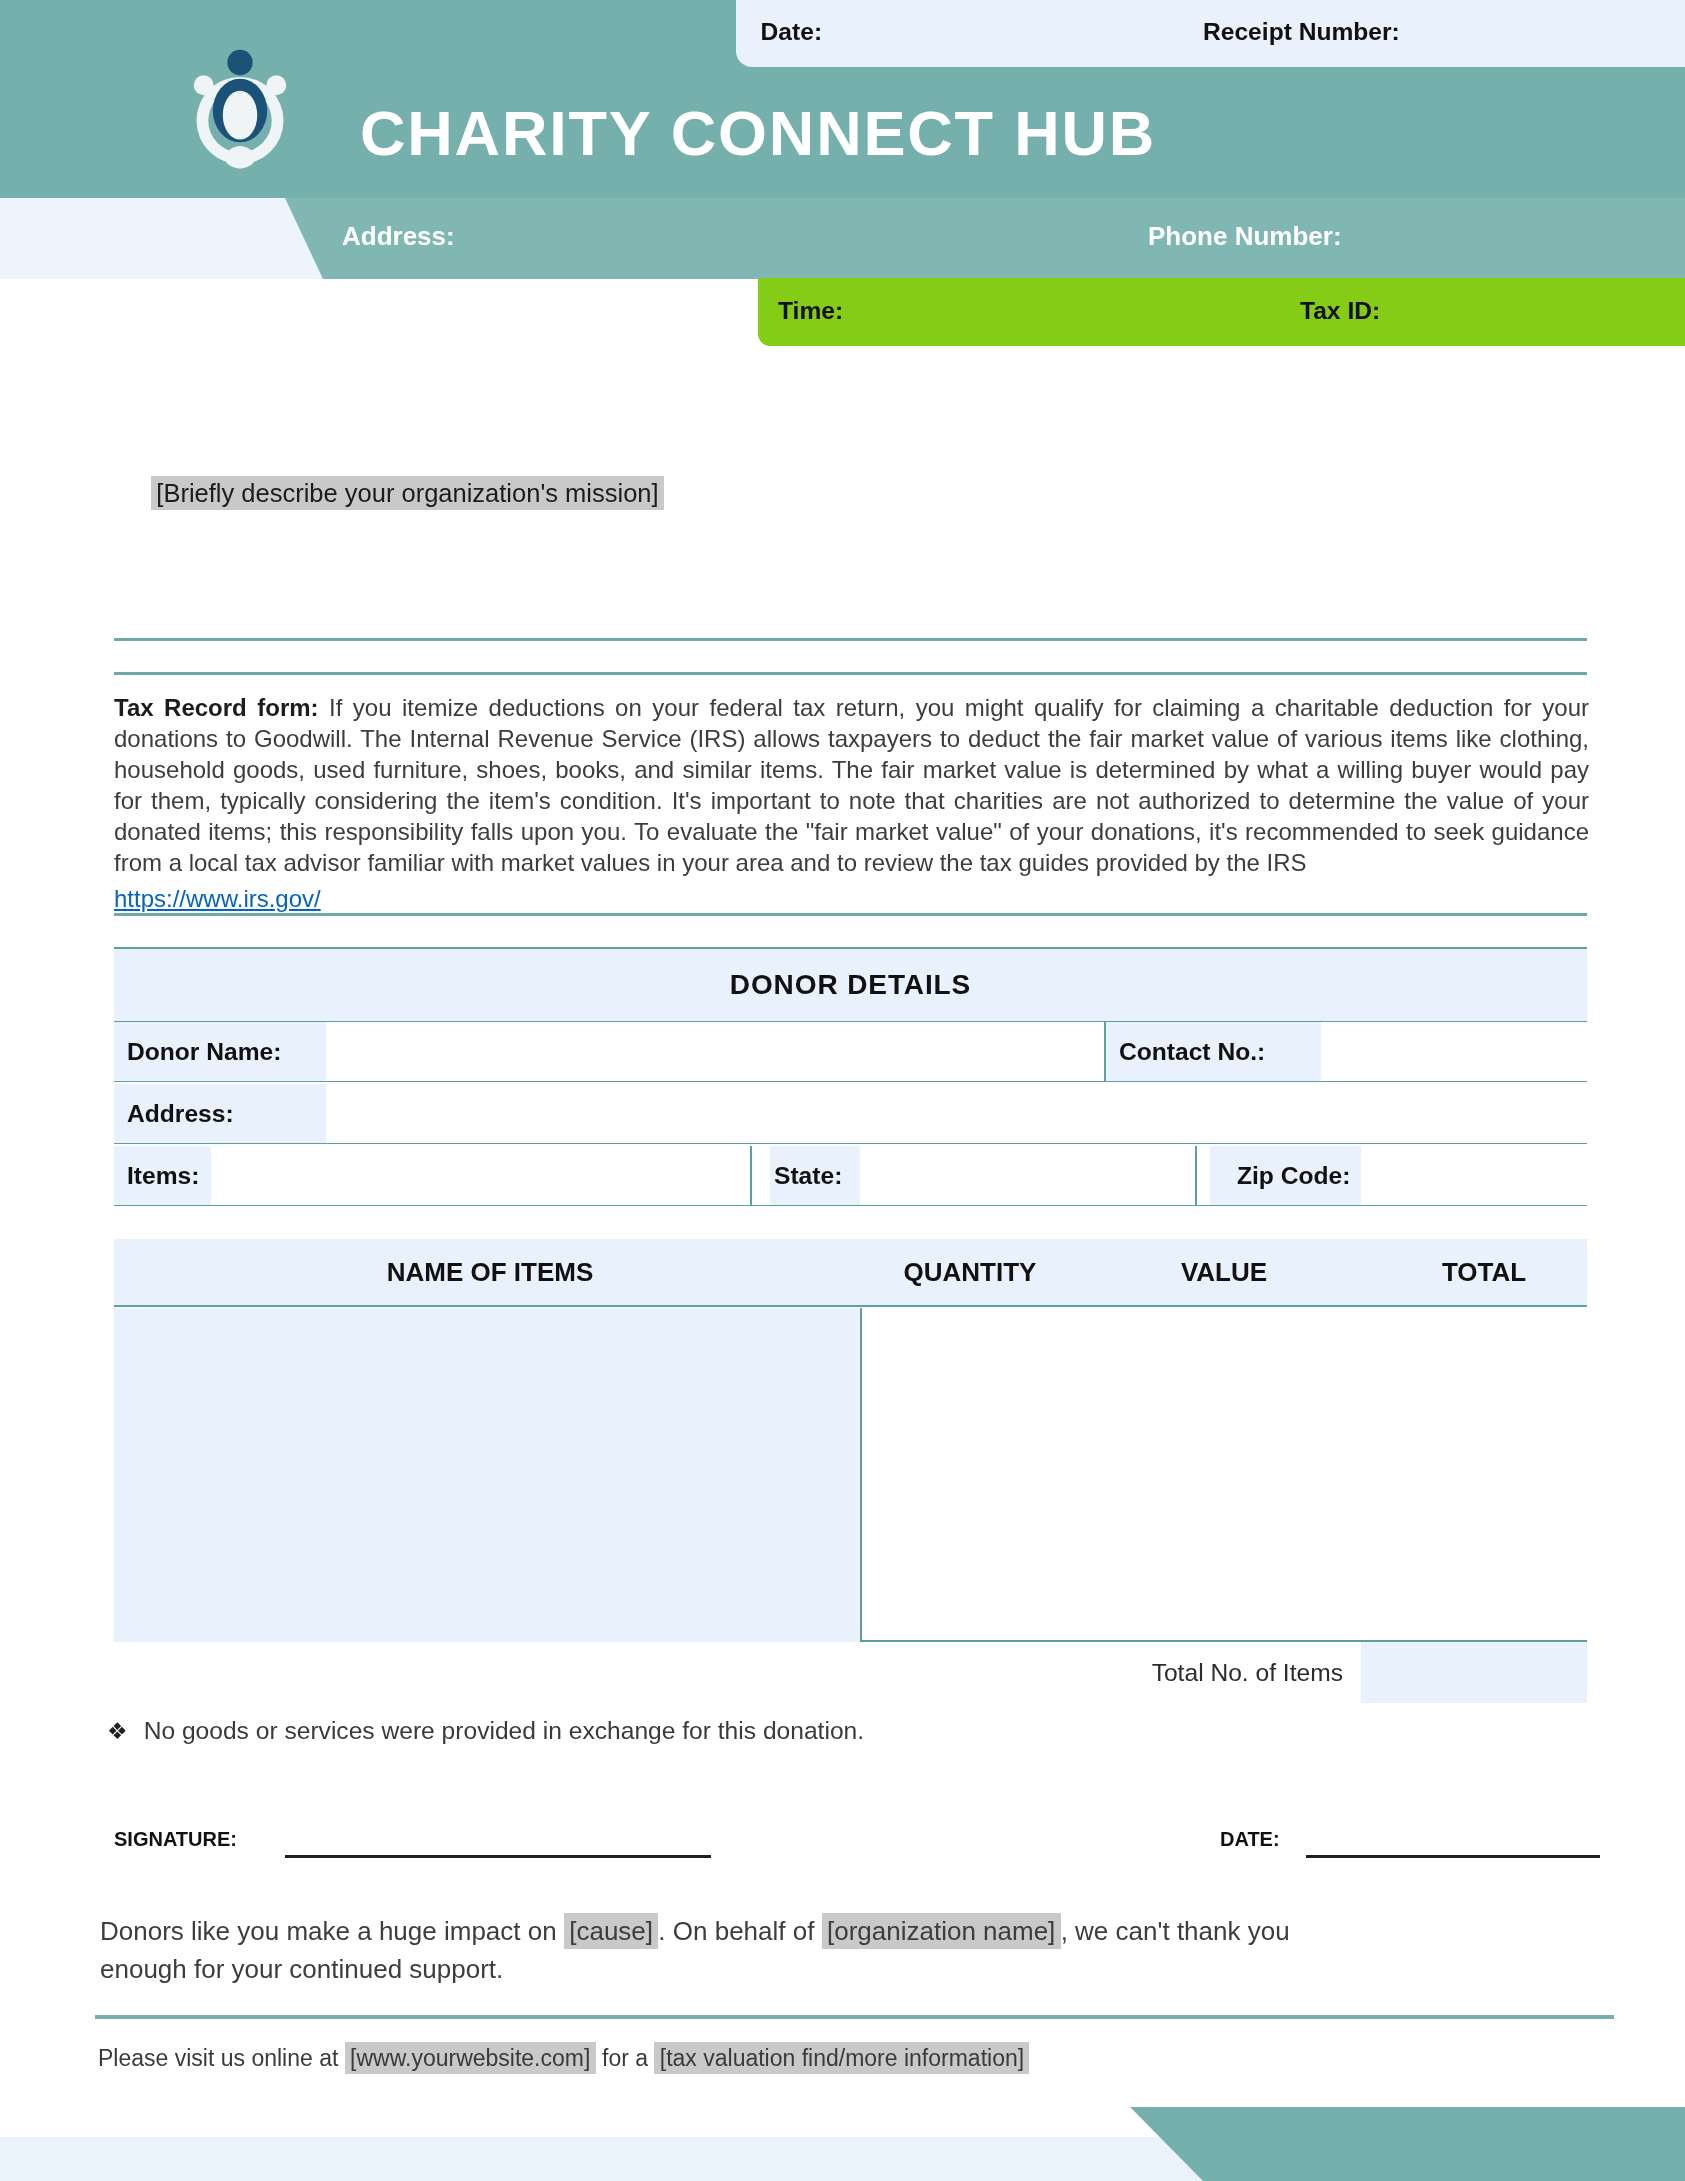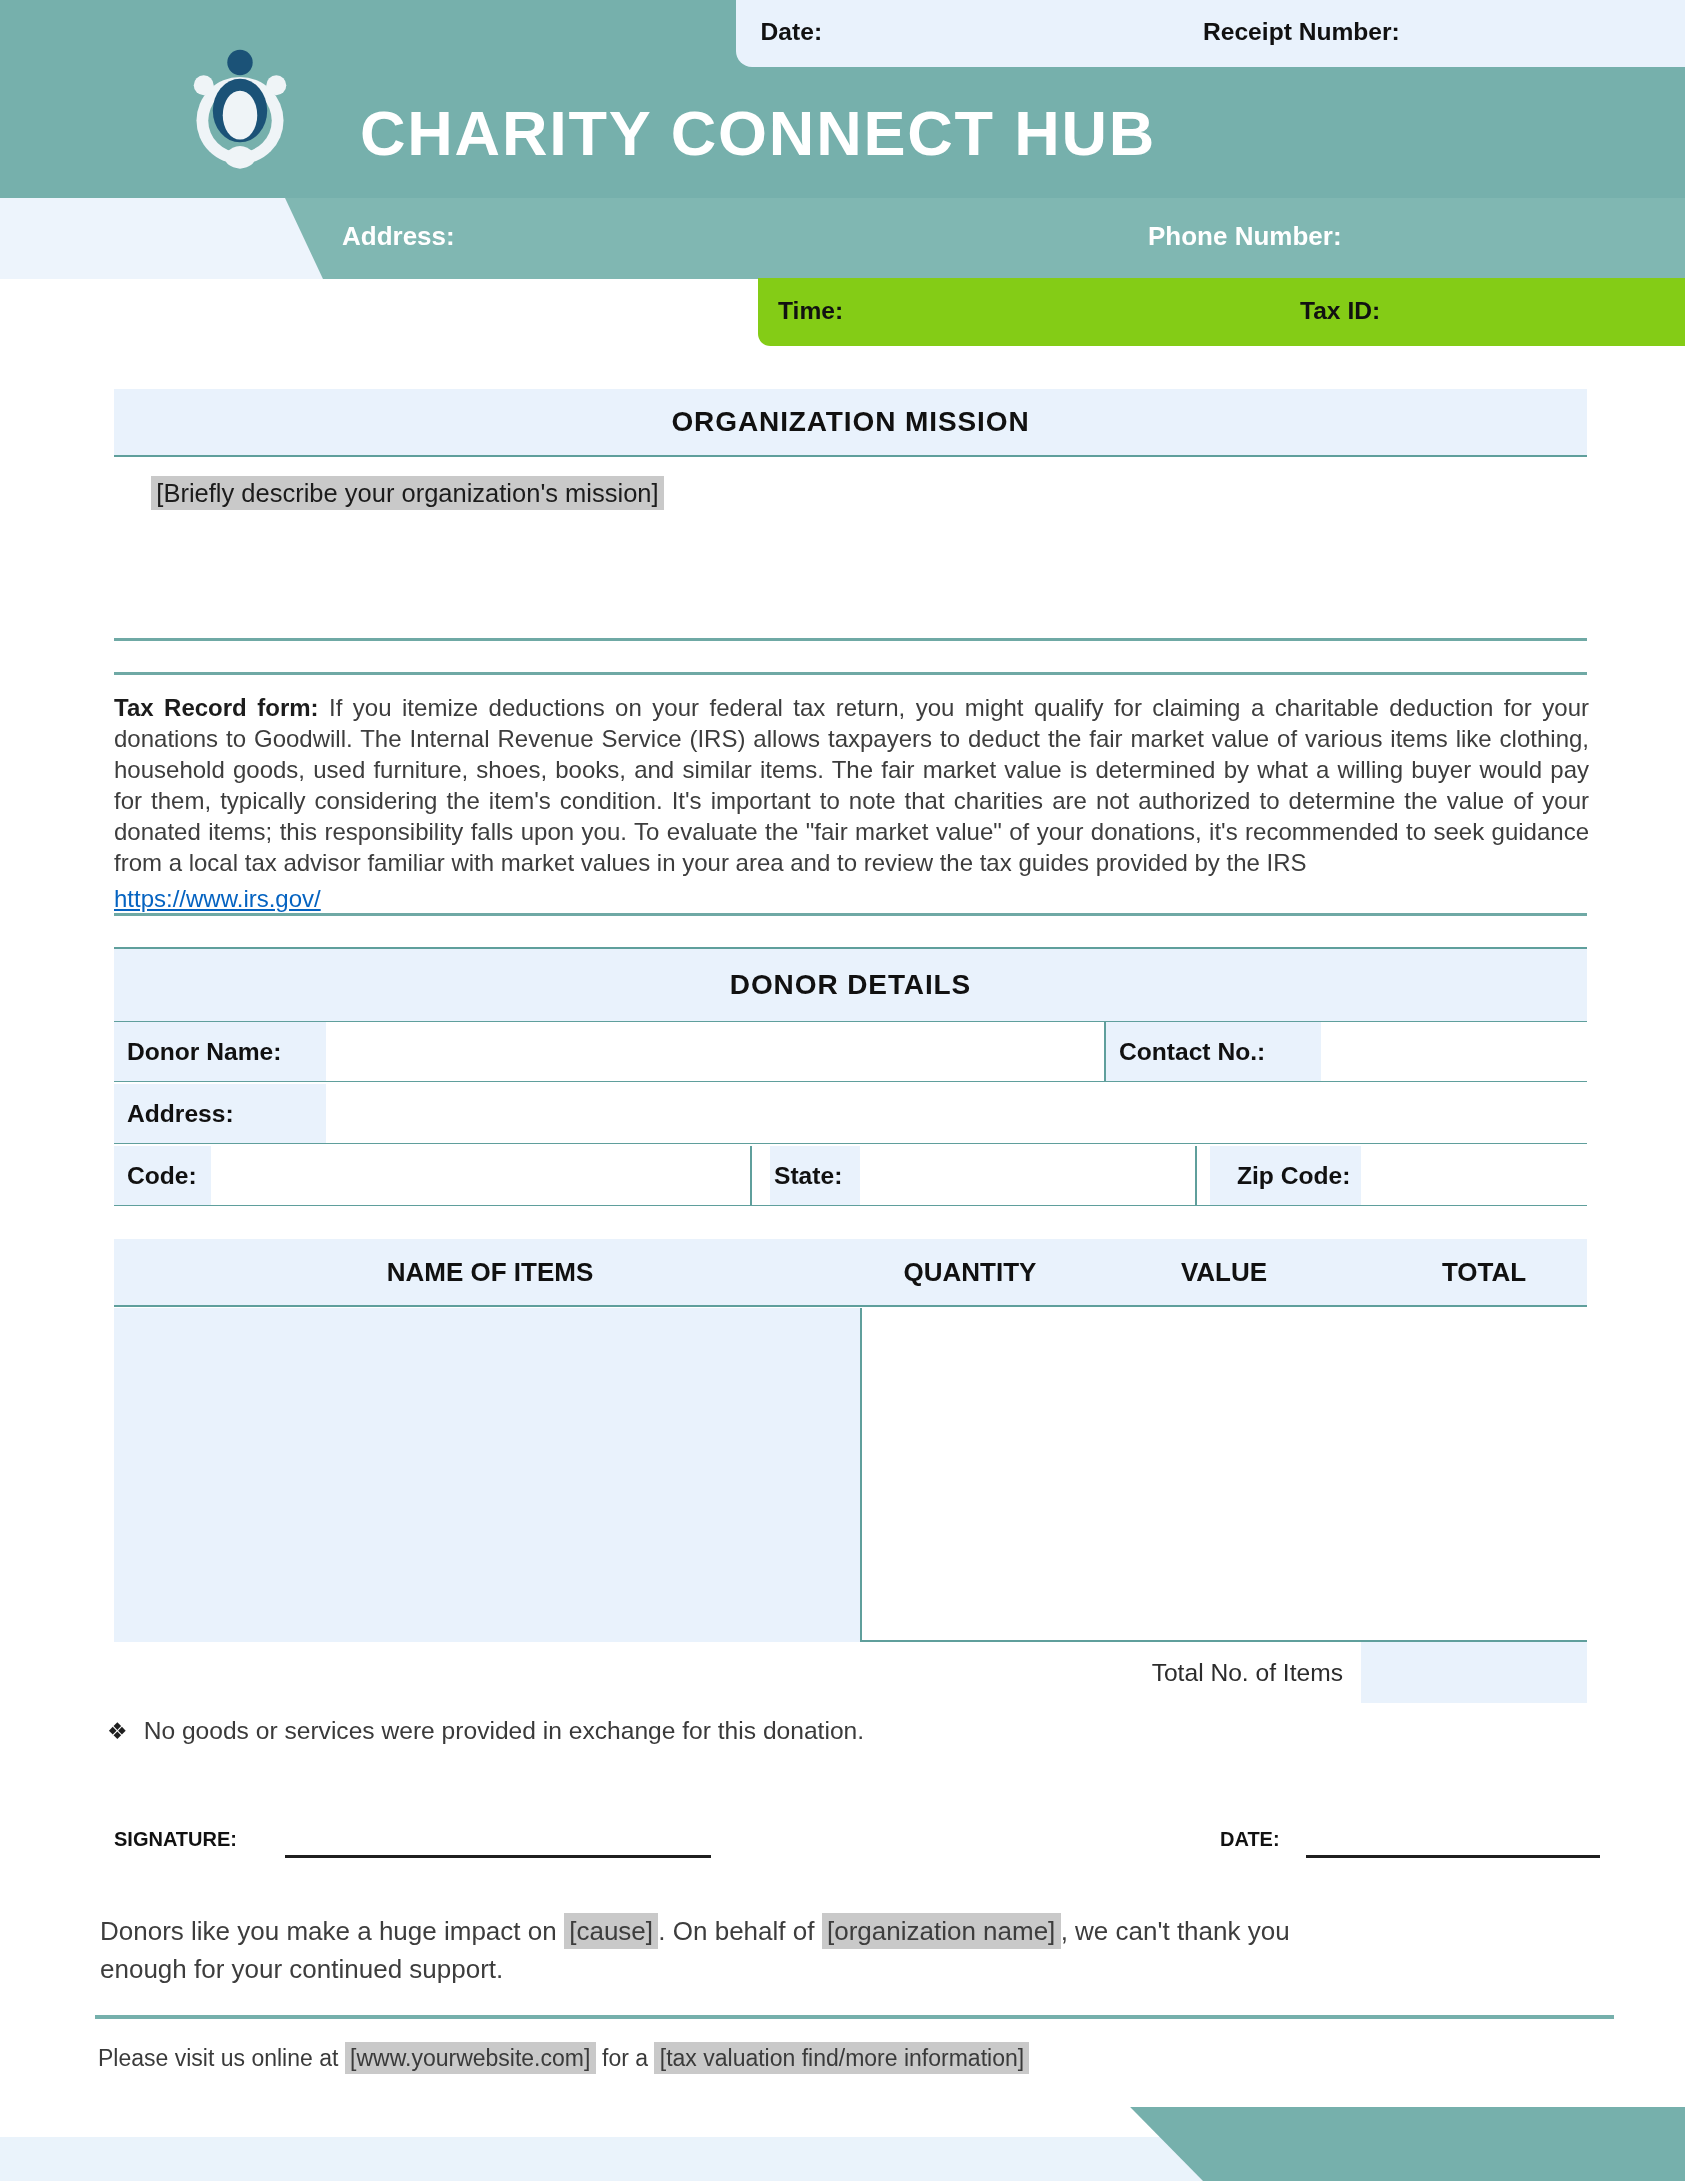--- a/index.html
+++ b/index.html
@@ -115,23 +115,20 @@
     <span class="abs" style="left:1378px; top:10.5px; width:290px; height:58px;"></span>
   </div>
 
   <div class="abs time-bar">
     <span class="lbl" style="left:20px;">Time:</span>
     <span class="abs" style="left:92px; top:7px; width:395px; height:51px;"></span>
     <span class="lbl" style="left:542px;">Tax ID:</span>
     <span class="abs" style="left:632px; top:7px; width:290px; height:51px;"></span>
   </div>
 
-  <div class="abs mission-header">
-    <span class="section-title">ORGANIZATION MISSION</span>
-  </div>
   <div class="abs mission-placeholder">
     <span class="hl">[Briefly describe your organization's mission]</span>
   </div>
   <div class="abs mission-area"></div>
 
   <div class="abs hr-teal" style="top:638px;"></div>
   <div class="abs hr-teal" style="top:672px;"></div>
 
   <div class="abs tax-par">
     <span class="lead">Tax Record form:</span><span> If you itemize deductions on your federal tax return, you might qualify for claiming a charitable deduction for your donations to Goodwill. The Internal Revenue Service (IRS) allows taxpayers to deduct the fair market value of various items like clothing, household goods, used furniture, shoes, books, and similar items. The fair market value is determined by what a willing buyer would pay for them, typically considering the item's condition. It's important to note that charities are not authorized to determine the value of your donated items; this responsibility falls upon you. To evaluate the "fair market value" of your donations, it's recommended to seek guidance from a local tax advisor familiar with market values in your area and to review the tax guides provided by the IRS</span>
@@ -156,21 +153,21 @@
   </div>
 
   <div class="abs drow" style="top:1084px; height:60px; border-bottom:1.8px solid #5f9f9c;">
     <div class="cell-lbl" style="left:0; width:212px;"></div>
     <span class="lbl" style="left:13px;">Address:</span>
     <div class="input" style="left:212px; width:1261px;"></div>
   </div>
 
   <div class="abs drow" style="top:1146px; height:60px; border-bottom:1.8px solid #5f9f9c;">
     <div class="cell-lbl" style="left:0; width:97px;"></div>
-    <span class="lbl" style="left:13px;">Code:</span>
+    <span class="lbl" style="left:13px;">Items:</span>
     <div class="input" style="left:97px; width:540px;"></div>
     <div class="vline" style="left:636px;"></div>
     <div class="cell-lbl" style="left:656px; width:90px;"></div>
     <span class="lbl" style="left:660px;">State:</span>
     <div class="input" style="left:746px; width:334px;"></div>
     <div class="vline" style="left:1081px;"></div>
     <div class="cell-lbl" style="left:1096px; width:151px;"></div>
     <span class="lbl" style="left:1123px;">Zip Code:</span>
     <div class="input" style="left:1246px; width:226px;"></div>
   </div>

